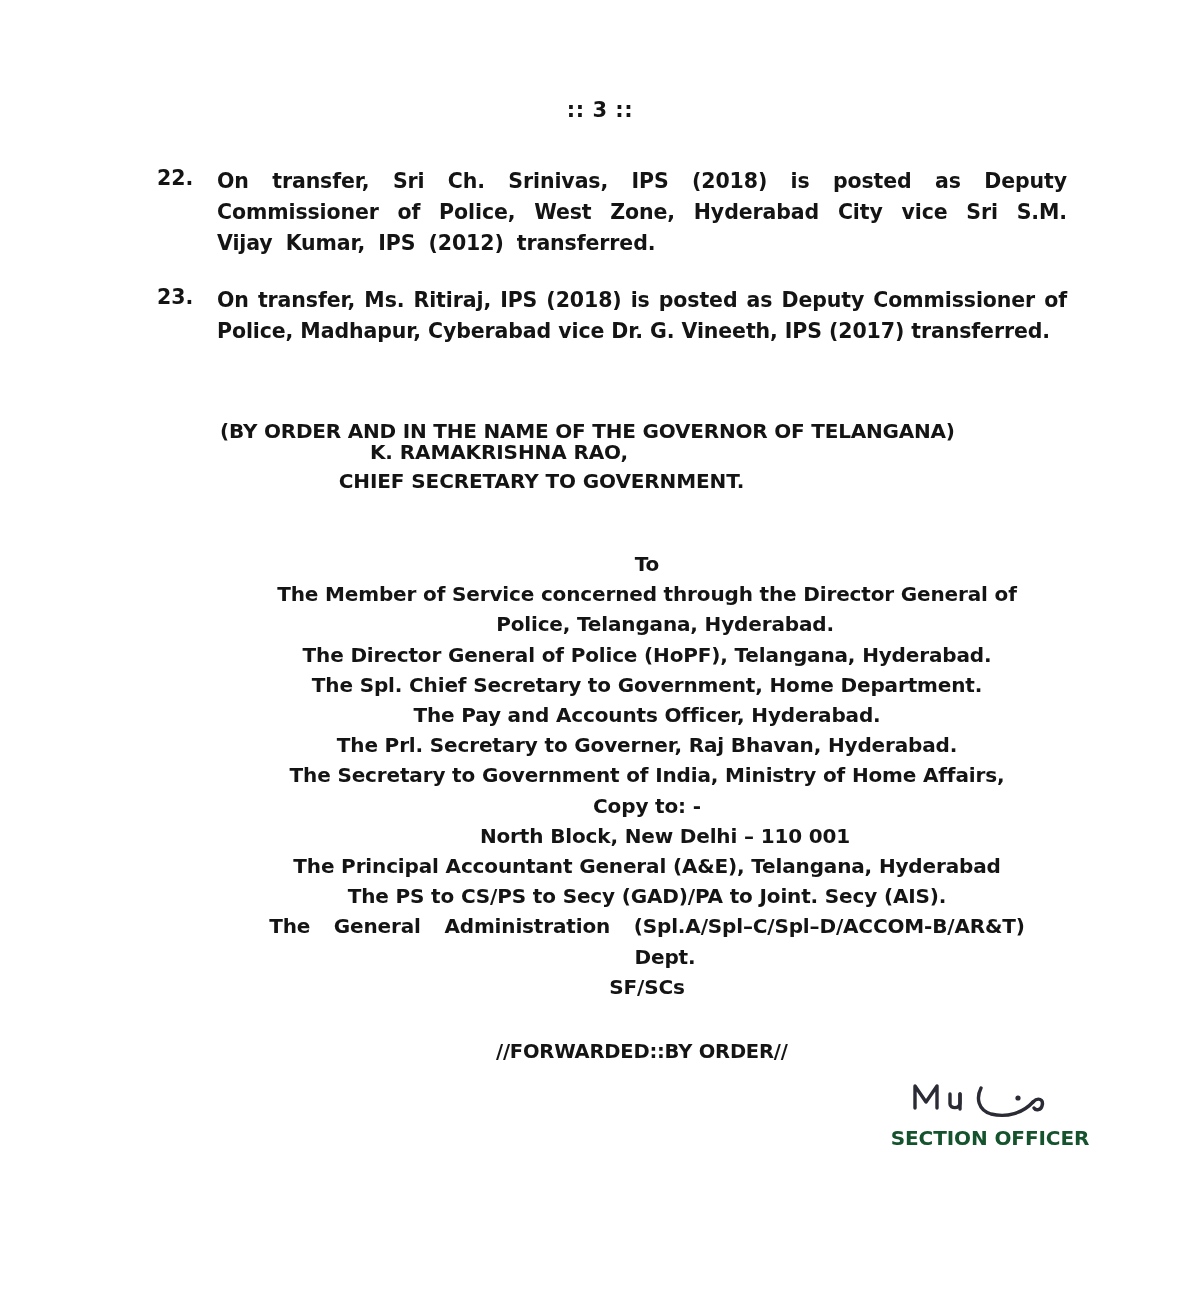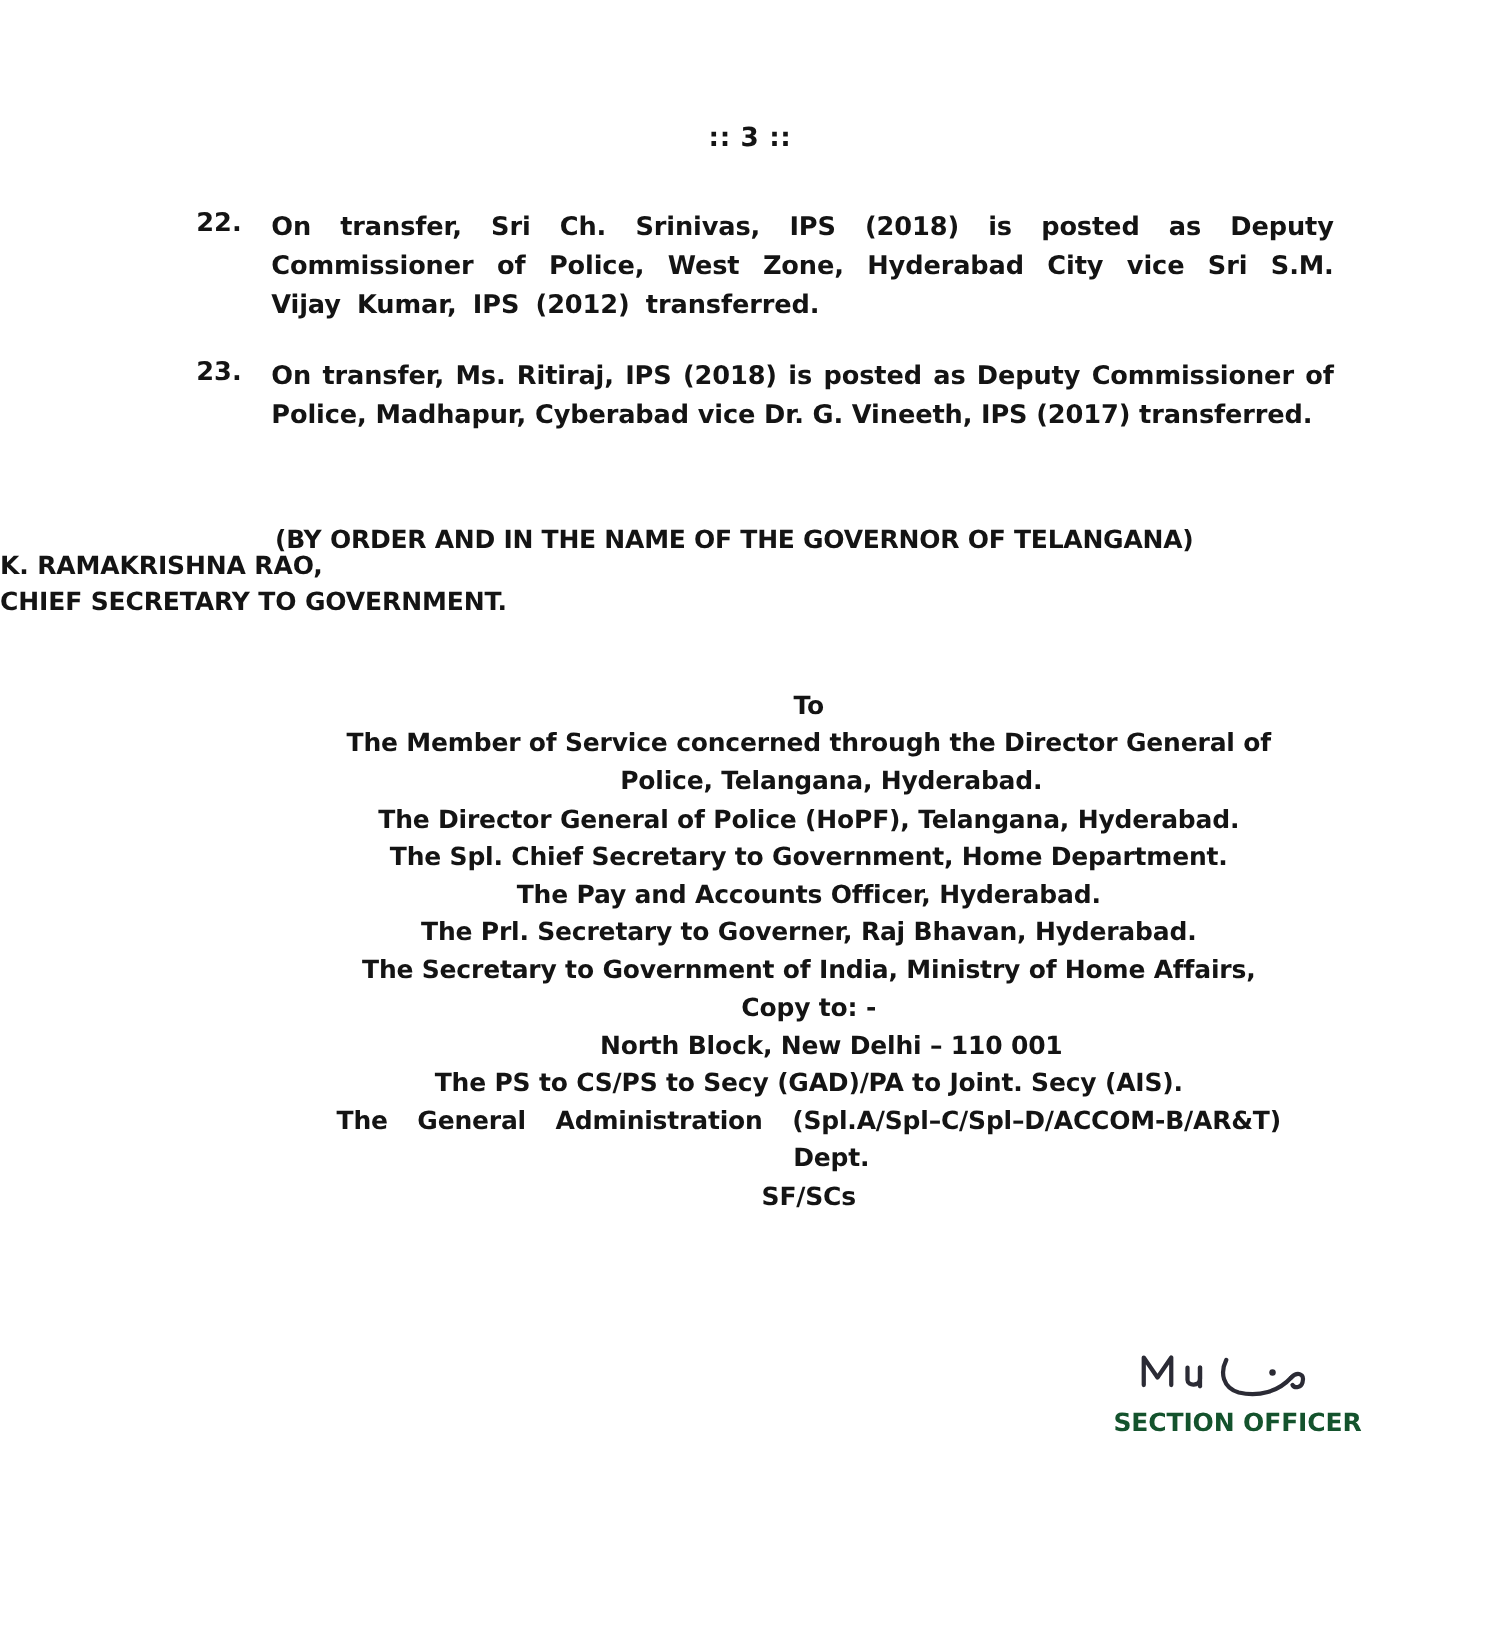--- a/index.html
+++ b/index.html
@@ -80,21 +80,21 @@
     letter-spacing: -0.2px;
     margin-top: 41px;
   }
 
   
   .signature-block {
     position: absolute;
     left: 0;
     top: 440px;
     width: 1083px;
-    text-align: left;
+    text-align: center;
   }
   .sig-name {
     font-size: 20px;
     font-weight: bold;
     color: #141414;
     padding-right: 85px;
     letter-spacing: -0.1px;
   }
   .sig-title {
     font-size: 20px;
@@ -189,26 +189,28 @@
     <div class="dist-line">To</div>
     <div class="dist-line">The Member of Service concerned through the Director General of</div>
     <div class="dist-line indent">Police, Telangana, Hyderabad.</div>
     <div class="dist-line">The Director General of Police (HoPF), Telangana, Hyderabad.</div>
     <div class="dist-line">The Spl. Chief Secretary to Government, Home Department.</div>
     <div class="dist-line">The Pay and Accounts Officer, Hyderabad.</div>
     <div class="dist-line">The Prl. Secretary to Governer, Raj Bhavan, Hyderabad.</div>
     <div class="dist-line">The Secretary to Government of India, Ministry of Home Affairs,</div>
     <div class="dist-line">Copy to: -</div>
     <div class="dist-line indent">North Block, New Delhi – 110 001</div>
+    <div class="dist-line">The Principal Accountant General (A&amp;E), Telangana, Hyderabad</div>
     <div class="dist-line">The PS to CS/PS to Secy (GAD)/PA to Joint. Secy (AIS).</div>
     <div class="dist-line spread">The  General  Administration  (Spl.A/Spl–C/Spl–D/ACCOM-B/AR&amp;T)</div>
     <div class="dist-line indent">Dept.</div>
     <div class="dist-line">SF/SCs</div>
   </div>
 
+  <div class="forwarded">//FORWARDED::BY ORDER//</div>
 
   <div class="officer-block">
     <svg class="handwritten-signature" width="170" height="46" viewBox="0 0 170 46">
       <g fill="none" stroke="#2b2b35" stroke-width="3.4" stroke-linecap="round" stroke-linejoin="round">
 
         <path d="M10 30 L10 8 L21 24 L32 8 L32 30"></path>
 
         <path d="M45 16 L45 26 C45 31 55 31 55 25 L55 16"></path>
         <path d="M55 16 L55 31"></path>
 

